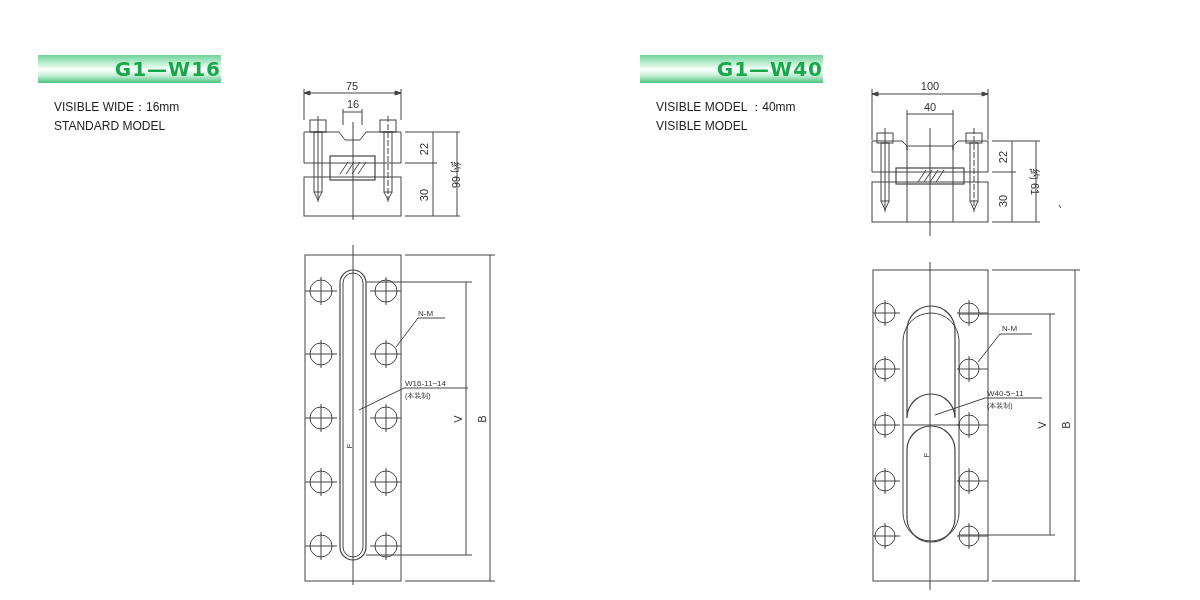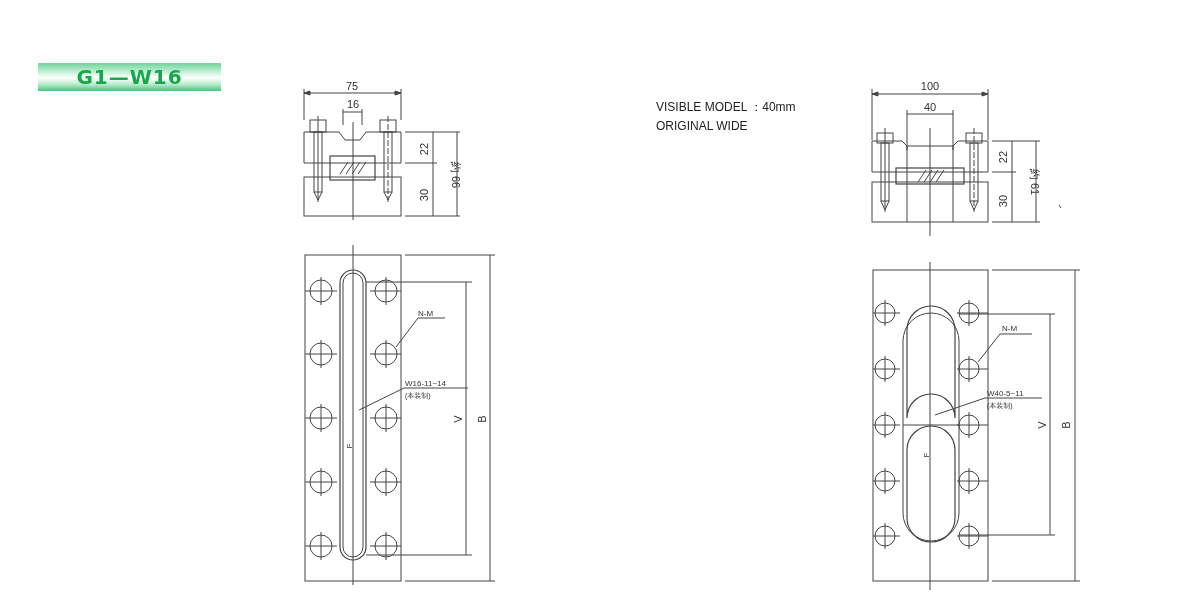--- a/index.html
+++ b/index.html
@@ -1,42 +1,46 @@
 <!DOCTYPE html>
 <html><head>
 <meta charset="utf-8">
 <style>
   html, body { margin: 0; padding: 0; background: #ffffff; }
   body { width: 1200px; height: 600px; position: relative; overflow: hidden; font-family: "Liberation Sans", sans-serif; color: #222; }
   .panel { position: absolute; top: 0; width: 600px; height: 600px; }
   .panel.left { left: 0; }
   .panel.right { left: 602px; }
   .banner {
-    position: absolute; left: 38px; top: 63px; width: 183px; height: 28px;
+    position: absolute; left: 38px; top: 55px; width: 183px; height: 28px;
     background: linear-gradient(to bottom, #6fd39a 0%, #e8fbef 45%, #ffffff 52%, #bfeccf 75%, #49c47f 100%);
-    display: flex; align-items: center; justify-content: center;
+    display: flex; align-items: center; justify-content: flex-end;
   }
   .banner-text {
     font-family: "DejaVu Sans", sans-serif; font-weight: bold; font-size: 20px;
     color: #16a84a; letter-spacing: 1px;
   }
   .spec {
     position: absolute; left: 54px; top: 98px; font-size: 12px; line-height: 19px; color: #222;
     font-family: "Liberation Sans", sans-serif;
   }
   .spec div { white-space: nowrap; }
   svg.drawing { position: absolute; left: 0; top: 0; }
   svg text { font-family: "Liberation Sans", sans-serif; fill: #333; }
 </style>
 </head>
 <body>
 
 <div class="panel left">
   <div class="banner">
     <span class="banner-text">G1—W16</span>
+  </div>
+  <div class="spec">
+    <div>VISIBLE WIDE：16mm</div>
+    <div>STANDARD MODEL</div>
   </div>
 
   <svg class="drawing" width="600" height="600" stroke="#444" fill="none" stroke-width="1">
 
     <g>
 
       <line x1="304" y1="89" x2="304" y2="120"></line>
       <line x1="401" y1="89" x2="401" y2="120"></line>
       <line x1="304" y1="93" x2="401" y2="93"></line>
       <polygon points="304,93 310,91 310,95" fill="#444"></polygon>
@@ -134,23 +138,26 @@
       <line x1="359" y1="410" x2="404" y2="388"></line>
       <line x1="404" y1="388" x2="468" y2="388"></line>
       <text x="405" y="386" font-size="8" stroke="none">W16-11~14</text>
       <text x="405" y="398" font-size="7" stroke="none">(本装制)</text>
       <text x="0" y="0" font-size="8" stroke="none" transform="translate(352,446) rotate(-90)" text-anchor="middle">F</text>
     </g>
   </svg>
 </div>
 
 <div class="panel right">
+  <div class="banner">
+    <span class="banner-text">G1—W40</span>
+  </div>
   <div class="spec">
     <div>VISIBLE MODEL ：40mm</div>
-    <div>ORIGINAL WIDE</div>
+    <div>VISIBLE MODEL</div>
   </div>
 
   <svg class="drawing" width="600" height="600" stroke="#444" fill="none" stroke-width="1">
 
     <g>
       <line x1="270" y1="89" x2="270" y2="140"></line>
       <line x1="386" y1="89" x2="386" y2="140"></line>
       <line x1="270" y1="94" x2="386" y2="94"></line>
       <polygon points="270,94 276,92 276,96" fill="#444"></polygon>
       <polygon points="386,94 380,92 380,96" fill="#444"></polygon>

